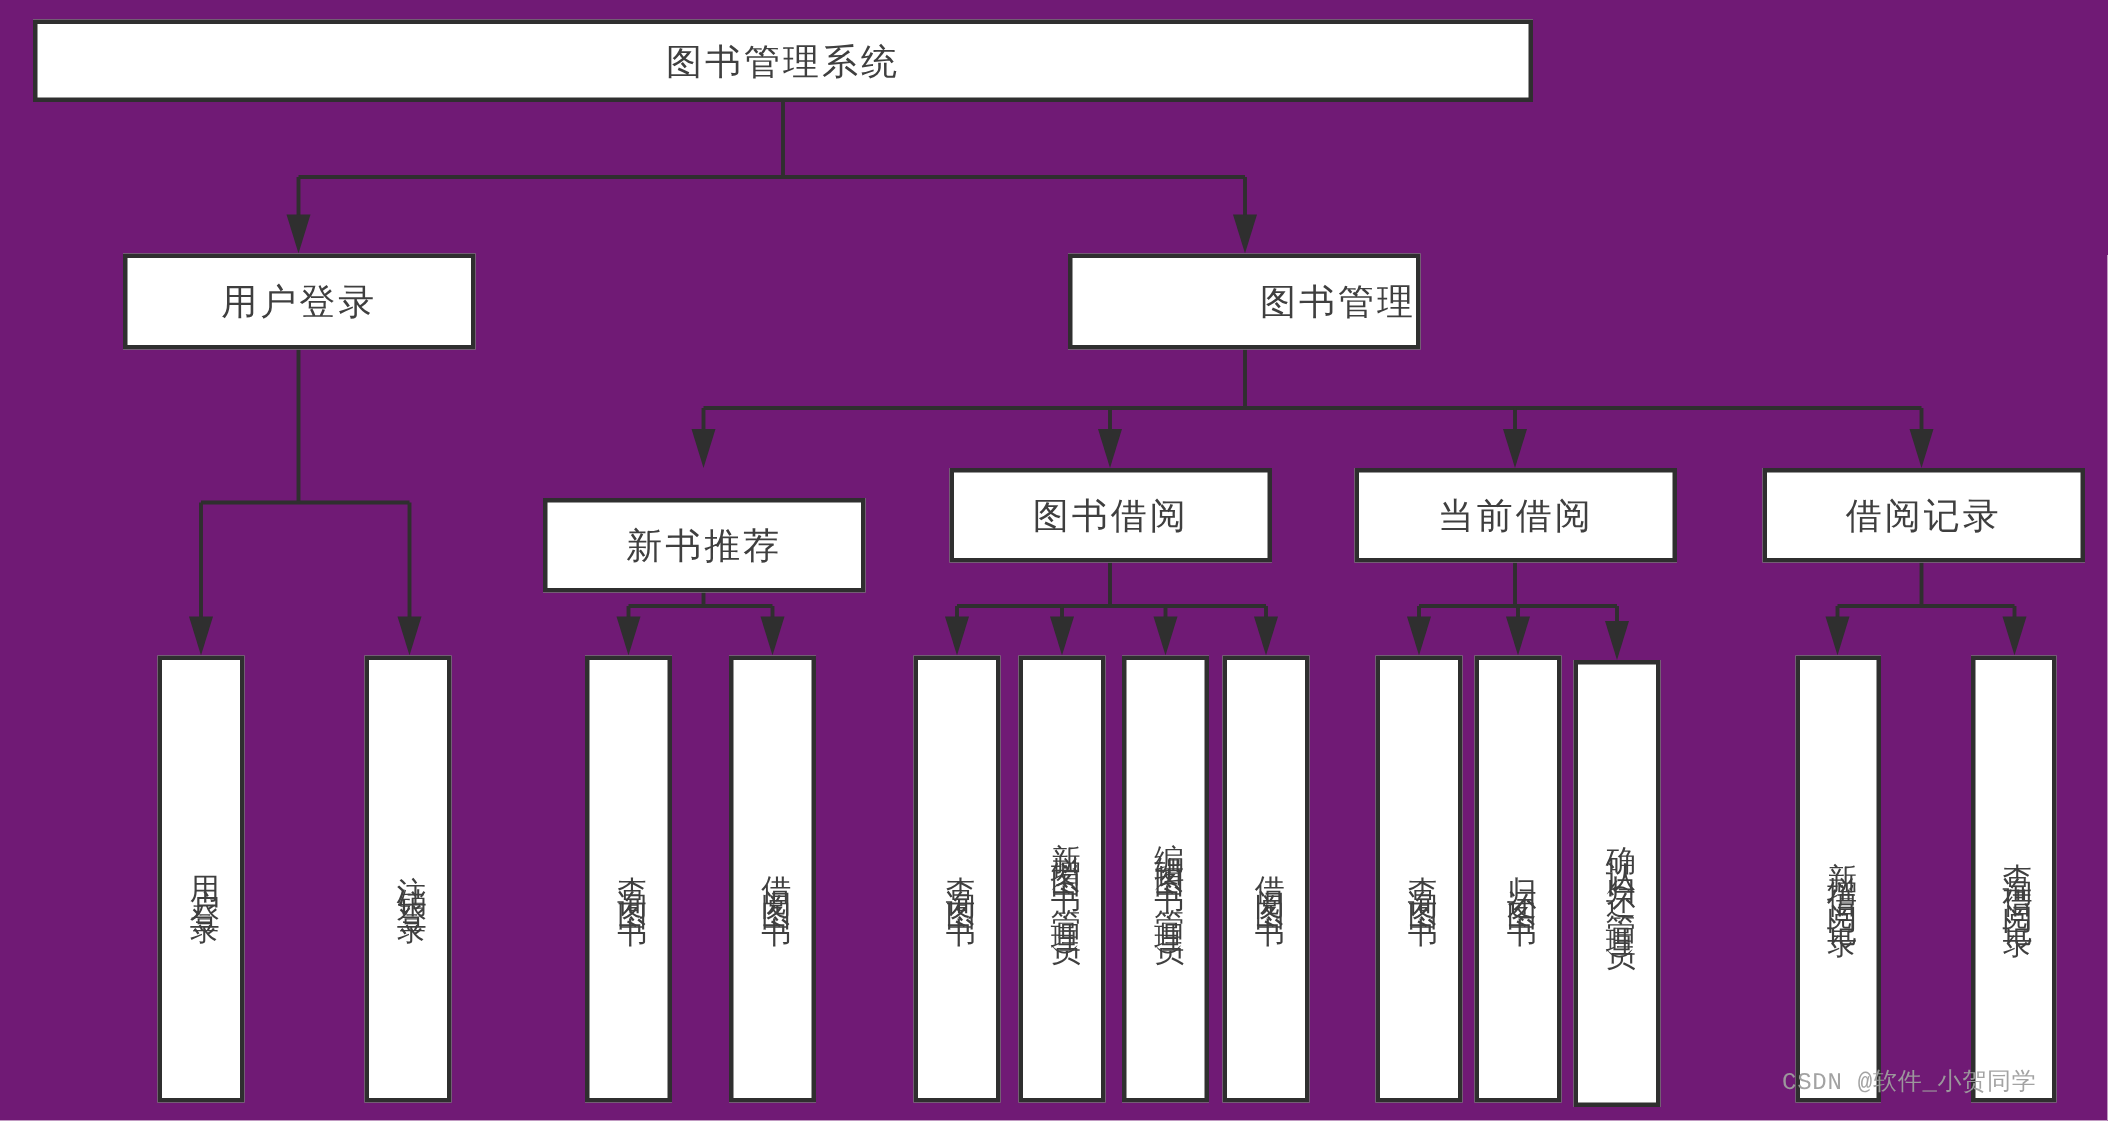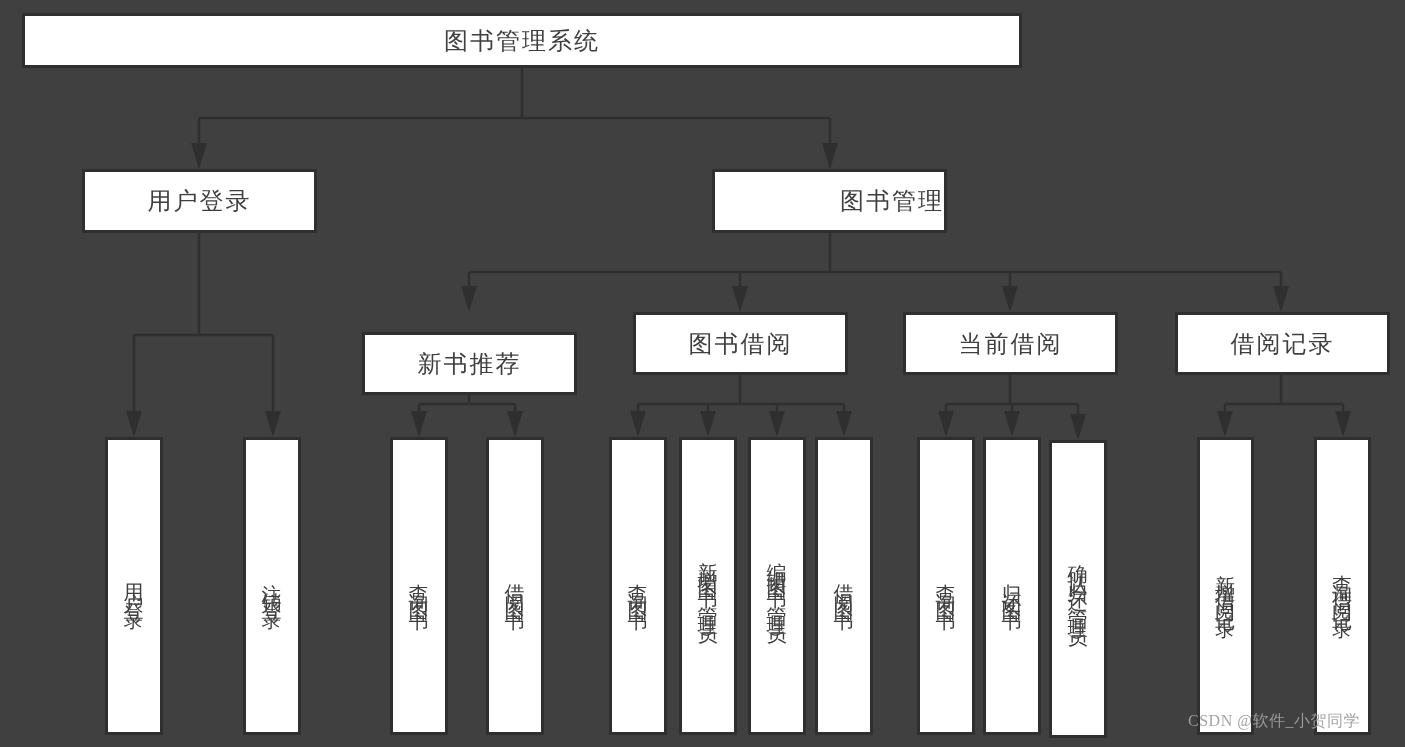--- a/index.html
+++ b/index.html
@@ -1,18 +1,18 @@
 <!DOCTYPE html>
 <html><head>
 <meta charset="utf-8">
 <style>
   html,body{margin:0;padding:0;background:#ffffff;}
   #stage{
-    position:relative;width:1405px;height:747px;background:#404040;overflow:hidden;
-    font-family:Liberation Serif, serif;
+    position:relative;width:1405px;height:747px;background:#701a75;overflow:hidden;
+    font-family:Liberation Mono, monospace;
   }
   #wires{position:absolute;left:0;top:0;width:1405px;height:747px;}
   #wires path.line{stroke:#2f2f2f;stroke-width:2.6;fill:none;}
   #wires path.head{fill:#2f2f2f;stroke:none;}
   .node{
     position:absolute;background:#ffffff;border:3px solid #2f2f2f;box-sizing:border-box;
     display:flex;align-items:center;justify-content:center;color:#3f3f3f;
   }
   .hnode{font-size:24px;letter-spacing:2px;}
   .vnode span{

